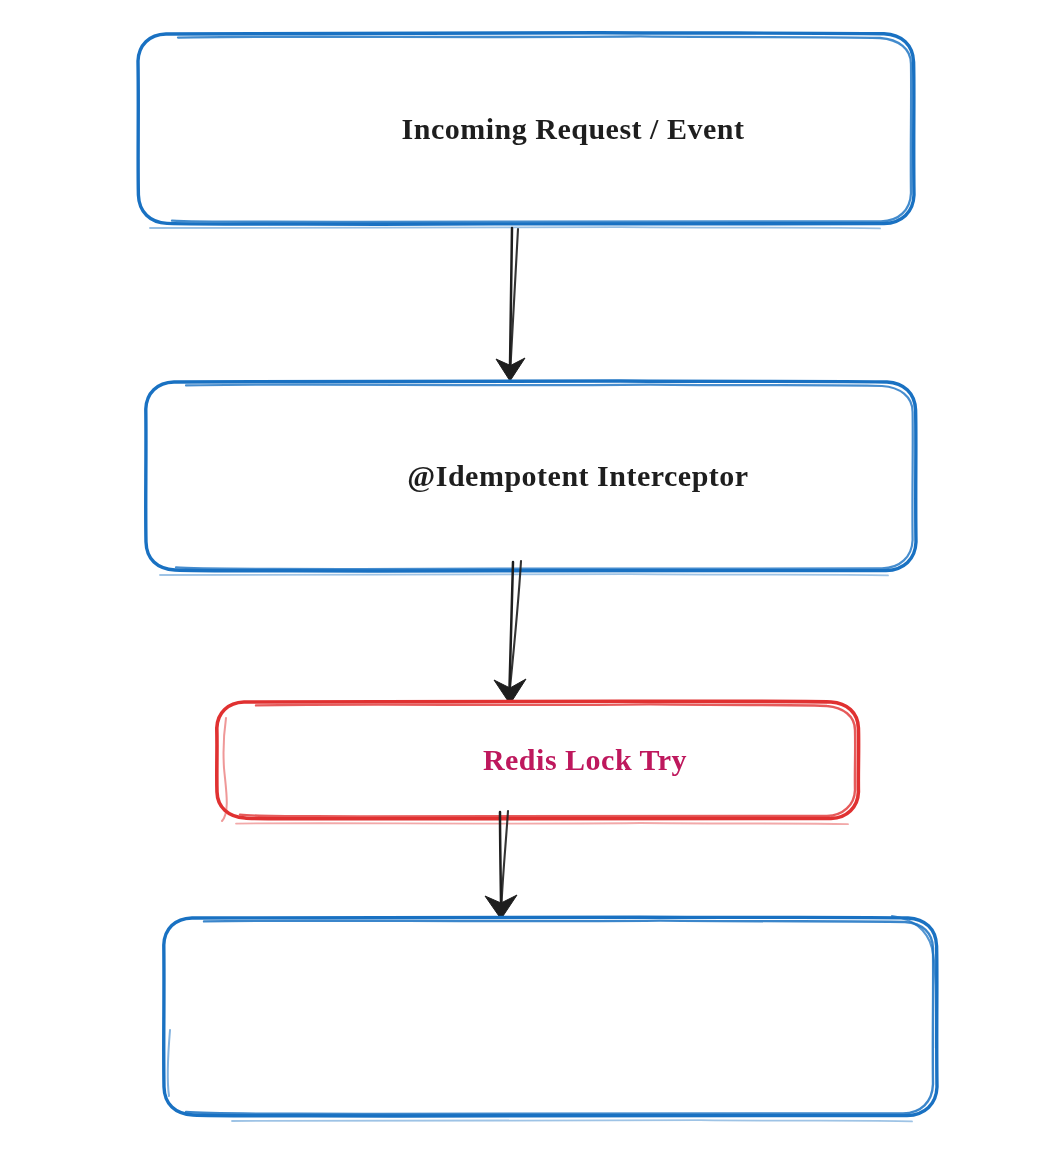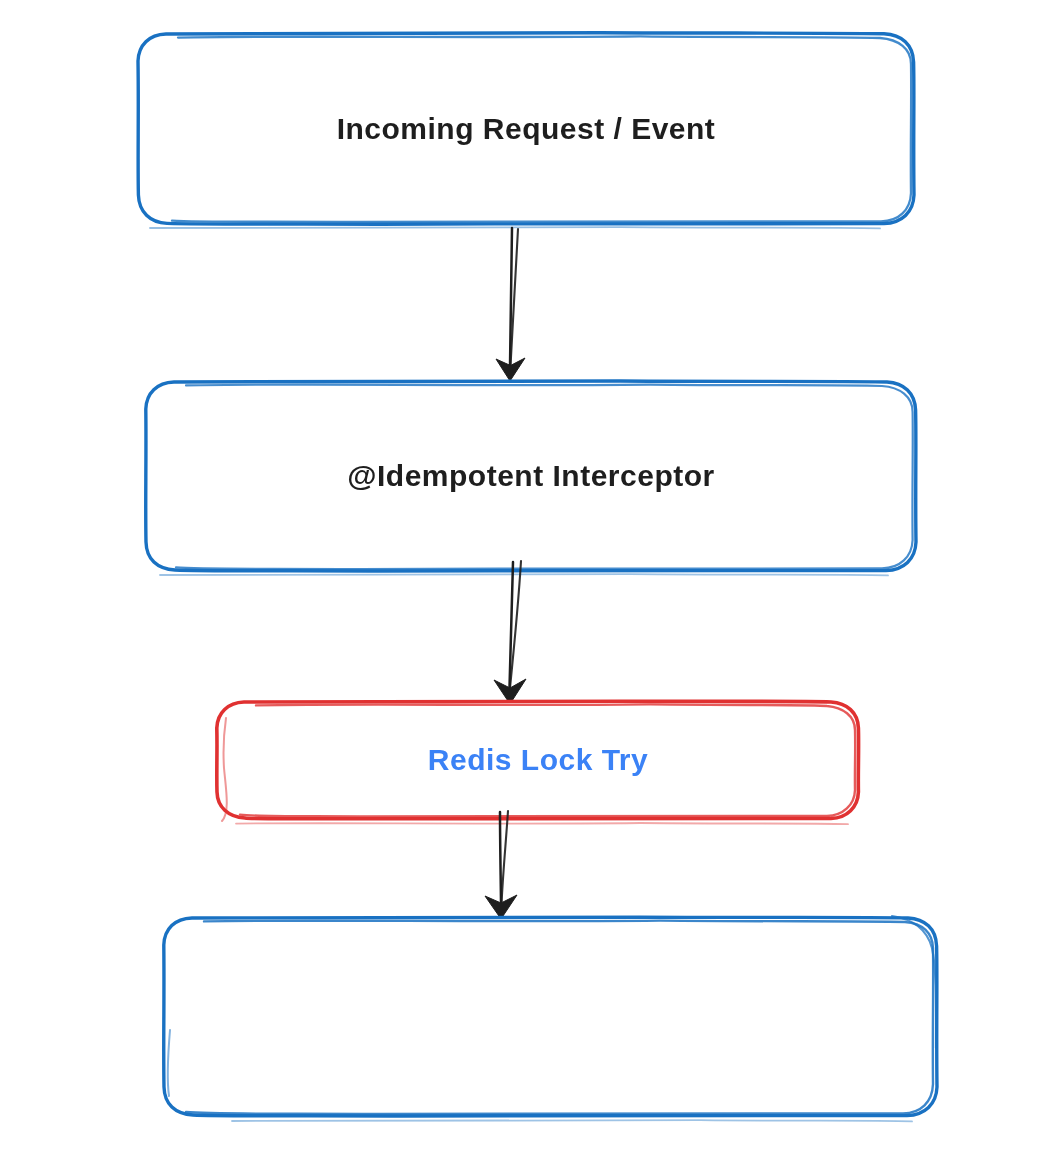--- a/index.html
+++ b/index.html
@@ -24,28 +24,29 @@
     top: 0;
     width: 1054px;
     height: 1176px;
   }
   .node-label {
     position: absolute;
     display: flex;
     align-items: center;
     justify-content: center;
     text-align: left;
-    font-family: Liberation Sans, sans-serif;
+    font-family: Liberation Serif, serif;
     font-weight: 700;
     letter-spacing: 0.5px;
     white-space: nowrap;
     pointer-events: none;
+    padding-left: 47px;
   }
   .label-dark  { color: #1e1e1e; }
-  .label-red   { color: #3b82f6; }
+  .label-red   { color: #be185d; }
 
   
   .node-hit {
     position: absolute;
     background: transparent;
     border-radius: 28px;
   }
 </style>
 </head>
 <body>

